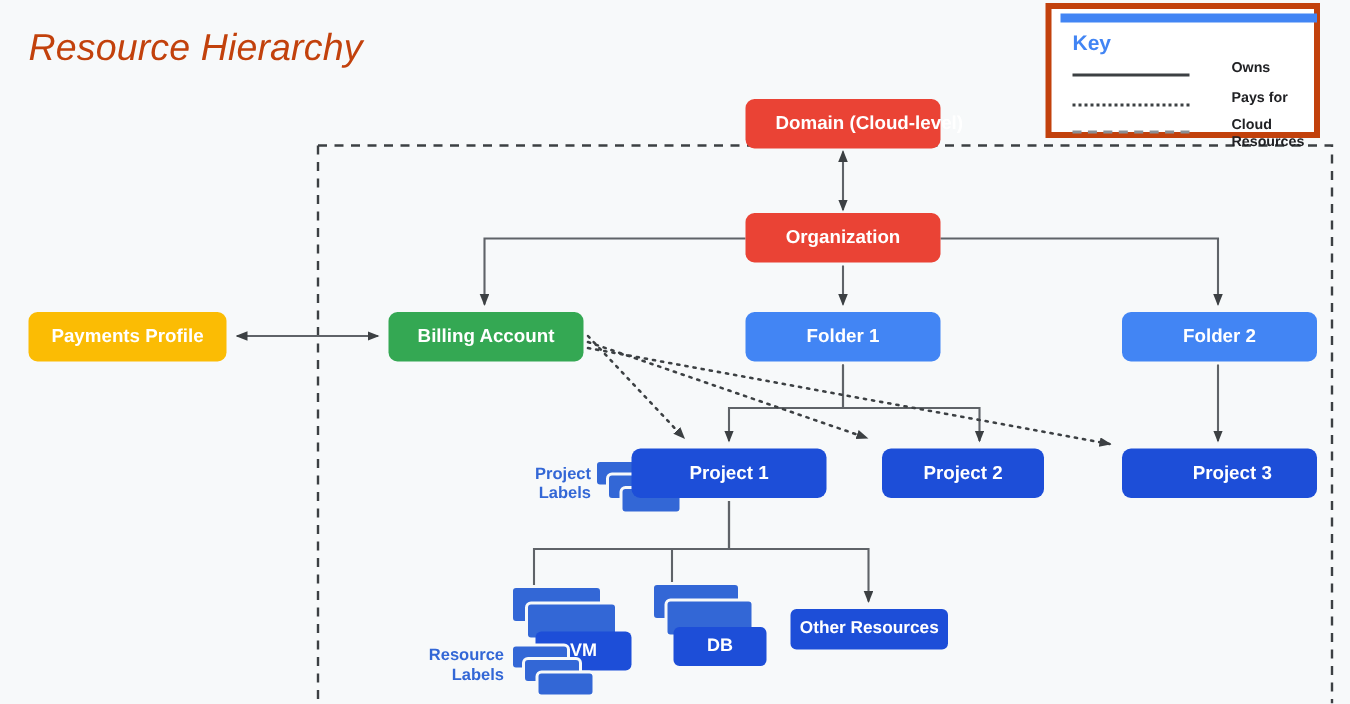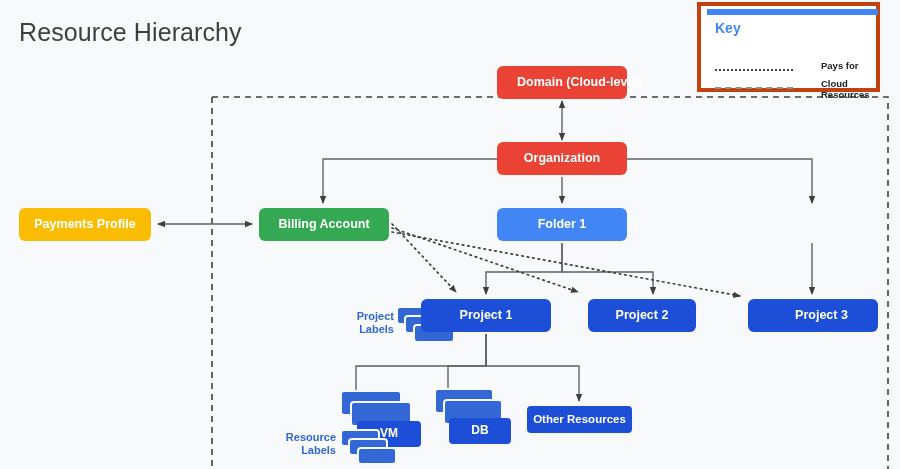--- a/index.html
+++ b/index.html
@@ -9,22 +9,22 @@
     background:#F7F9FA;
     font-family:"Liberation Sans",sans-serif;
     overflow:hidden;
     position:relative;
   }
   #stage{position:absolute;left:0;top:0;width:900px;height:469px;}
 
   
   #page-title{
     position:absolute;left:19px;top:18px;
-    font-size:25px;font-weight:400;color:#404040;
-    letter-spacing:.1px;white-space:nowrap;
+    font-size:25px;font-weight:400;color:#c2410c;
+    letter-spacing:.1px;white-space:nowrap;font-style:italic;
   }
 
   
   #edges{position:absolute;left:0;top:0;width:900px;height:469px;}
 
   
   .node{
     position:absolute;
     display:flex;align-items:center;justify-content:center;
     color:#fff;font-weight:bold;
@@ -128,20 +128,21 @@
       <line x1="392" y1="228" x2="578" y2="292" marker-end="url(#arr)"></line>
       <line x1="392" y1="232" x2="740" y2="296" marker-end="url(#arr)"></line>
     </g>
   </svg>
 
   <div class="node red" id="n-domain">Domain (Cloud-level)</div>
   <div class="node red" id="n-org">Organization</div>
   <div class="node yellow" id="n-pay">Payments Profile</div>
   <div class="node green" id="n-billing">Billing Account</div>
   <div class="node lblue" id="n-folder1">Folder 1</div>
+  <div class="node lblue" id="n-folder2">Folder 2</div>
 
   <div class="stack" style="left:396px;top:306px;width:56px;height:34px;">
     <i style="left:0px;  top:0px;  width:38px;height:15px;"></i>
     <i style="left:8px;  top:9px;  width:38px;height:15px;"></i>
     <i style="left:17px; top:18px; width:38px;height:15px;"></i>
   </div>
   <div class="side-label" style="left:348px;top:310px;width:46px;">
     <span>Project</span><br>
     <span>Labels</span>
   </div>
@@ -171,20 +172,24 @@
   </div>
   <div class="side-label" style="left:280px;top:431px;width:56px;">
     <span>Resource</span><br>
     <span>Labels</span>
   </div>
 
   <div id="legend">
     <div id="legend-bar"></div>
     <div id="legend-title">Key</div>
 
+    <div class="legend-row" style="top:36px;">
+      <div class="swatch sw-solid"></div>
+      <div class="ltext">Owns</div>
+    </div>
 
     <div class="legend-row" style="top:56px;">
       <div class="swatch sw-dotted"></div>
       <div class="ltext">Pays for</div>
     </div>
 
     <div class="legend-row" style="top:74px;">
       <div class="swatch sw-dashed"></div>
       <div class="ltext">Cloud Resources</div>
     </div>

